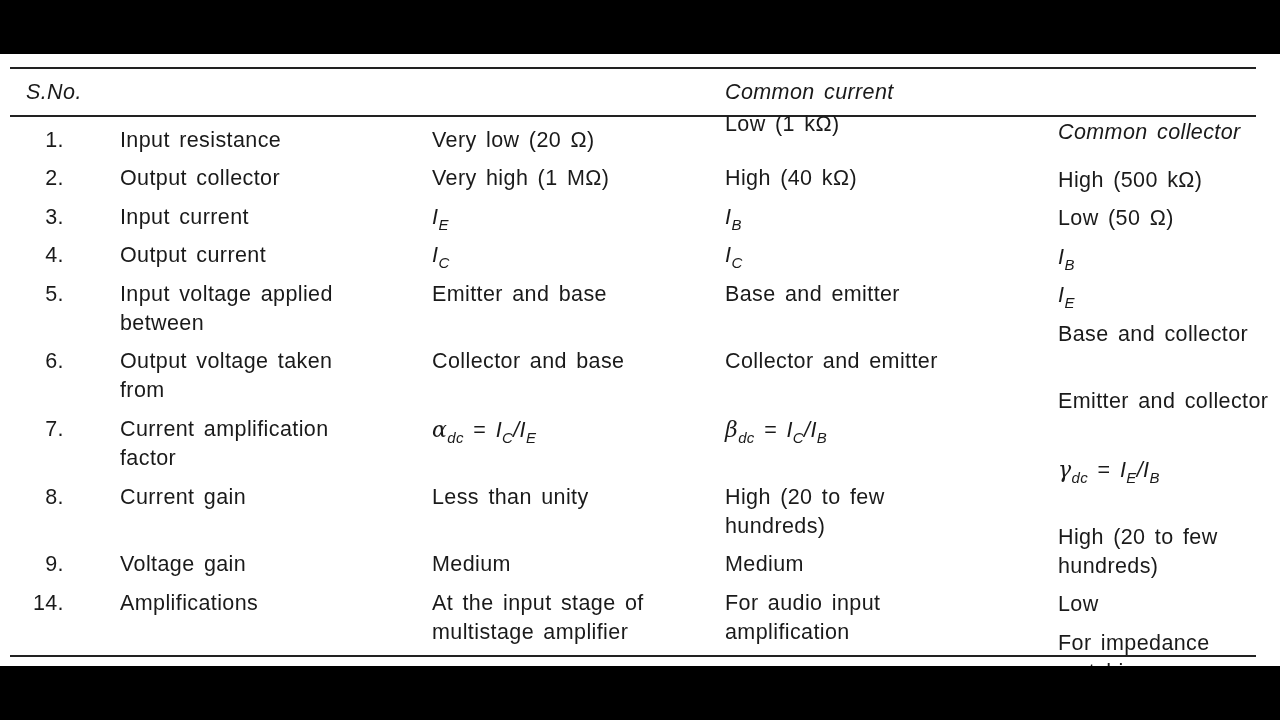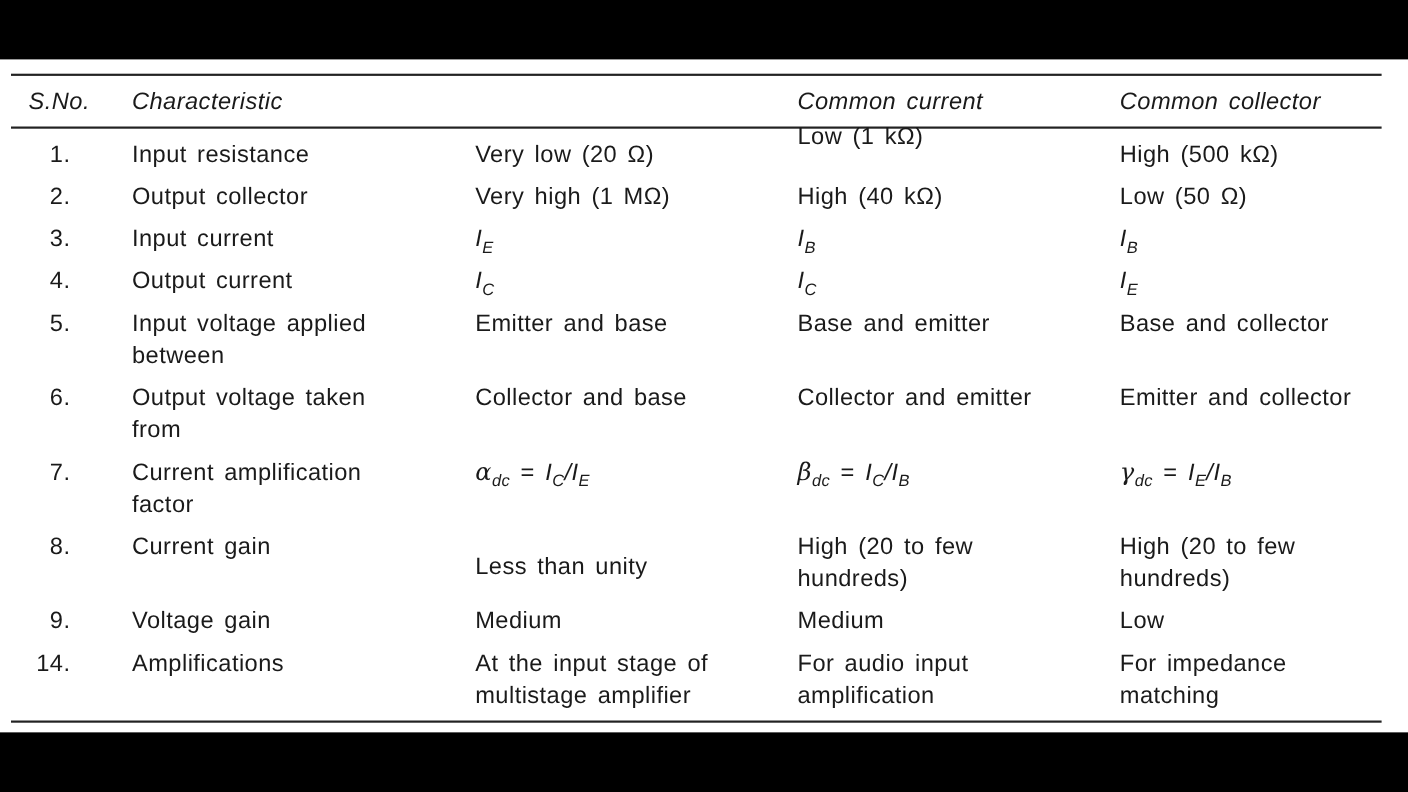--- a/index.html
+++ b/index.html
@@ -28,38 +28,37 @@
     letter-spacing: 0.4px;
     word-spacing: 3px;
     white-space: pre-line;
   }
   .hdr { font-style: italic; top: 24px; }
   .c0 { left: 26px; }
   .c0n { width: 40px; text-align: right; left: 24px; }
   .c1 { left: 120px; }
   .c2 { left: 432px; }
   .c3 { left: 725px; }
-  .c4 { left: 1018px; }
+  .c4 { left: 1058px; margin-top: 40px; }
 
   .math { font-style: italic; }
   .sub { font-size: 15px; vertical-align: -6px; font-style: italic; }
   .greek { font-family: "DejaVu Serif", "Liberation Serif", serif; font-style: italic; font-size: 22px; }
 </style>
 </head>
 <body>
 
 <div class="bar-top"></div>
 
 <div class="page">
   <div class="rule top"></div>
   <div class="rule head"></div>
   <div class="rule bottom"></div>
 
   <div class="cell hdr c0">S.No.</div>
-  <div class="cell hdr c1">Characteristic</div>
   <div class="cell hdr c3">Common current</div>
   <div class="cell hdr c4">Common collector</div>
 
   <div>
     <div class="cell c0n" style="top:72px">1.</div>
     <div class="cell c1" style="top:72px">Input resistance</div>
     <div class="cell c2" style="top:72px">Very low (20 Ω)</div>
     <div class="cell c3" style="top:56px">Low (1 kΩ)</div>
     <div class="cell c4" style="top:72px">High (500 kΩ)</div>
   </div>
@@ -111,21 +110,21 @@
     <div class="cell c1" style="top:361px">Current amplification
 factor</div>
     <div class="cell c2" style="top:361px"><span class="greek">α</span><span class="sub">dc</span><span> = </span><span class="math">I</span><span class="sub">C</span><span class="math">/</span><span class="math">I</span><span class="sub">E</span></div>
     <div class="cell c3" style="top:361px"><span class="greek">β</span><span class="sub">dc</span><span> = </span><span class="math">I</span><span class="sub">C</span><span class="math">/</span><span class="math">I</span><span class="sub">B</span></div>
     <div class="cell c4" style="top:361px"><span class="greek">γ</span><span class="sub">dc</span><span> = </span><span class="math">I</span><span class="sub">E</span><span class="math">/</span><span class="math">I</span><span class="sub">B</span></div>
   </div>
 
   <div>
     <div class="cell c0n" style="top:429px">8.</div>
     <div class="cell c1" style="top:429px">Current gain</div>
-    <div class="cell c2" style="top:447px">Less than unity</div>
+    <div class="cell c2" style="top:429px">Less than unity</div>
     <div class="cell c3" style="top:429px">High (20 to few
 hundreds)</div>
     <div class="cell c4" style="top:429px">High (20 to few
 hundreds)</div>
   </div>
 
   <div>
     <div class="cell c0n" style="top:496px">9.</div>
     <div class="cell c1" style="top:496px">Voltage gain</div>
     <div class="cell c2" style="top:496px">Medium</div>

